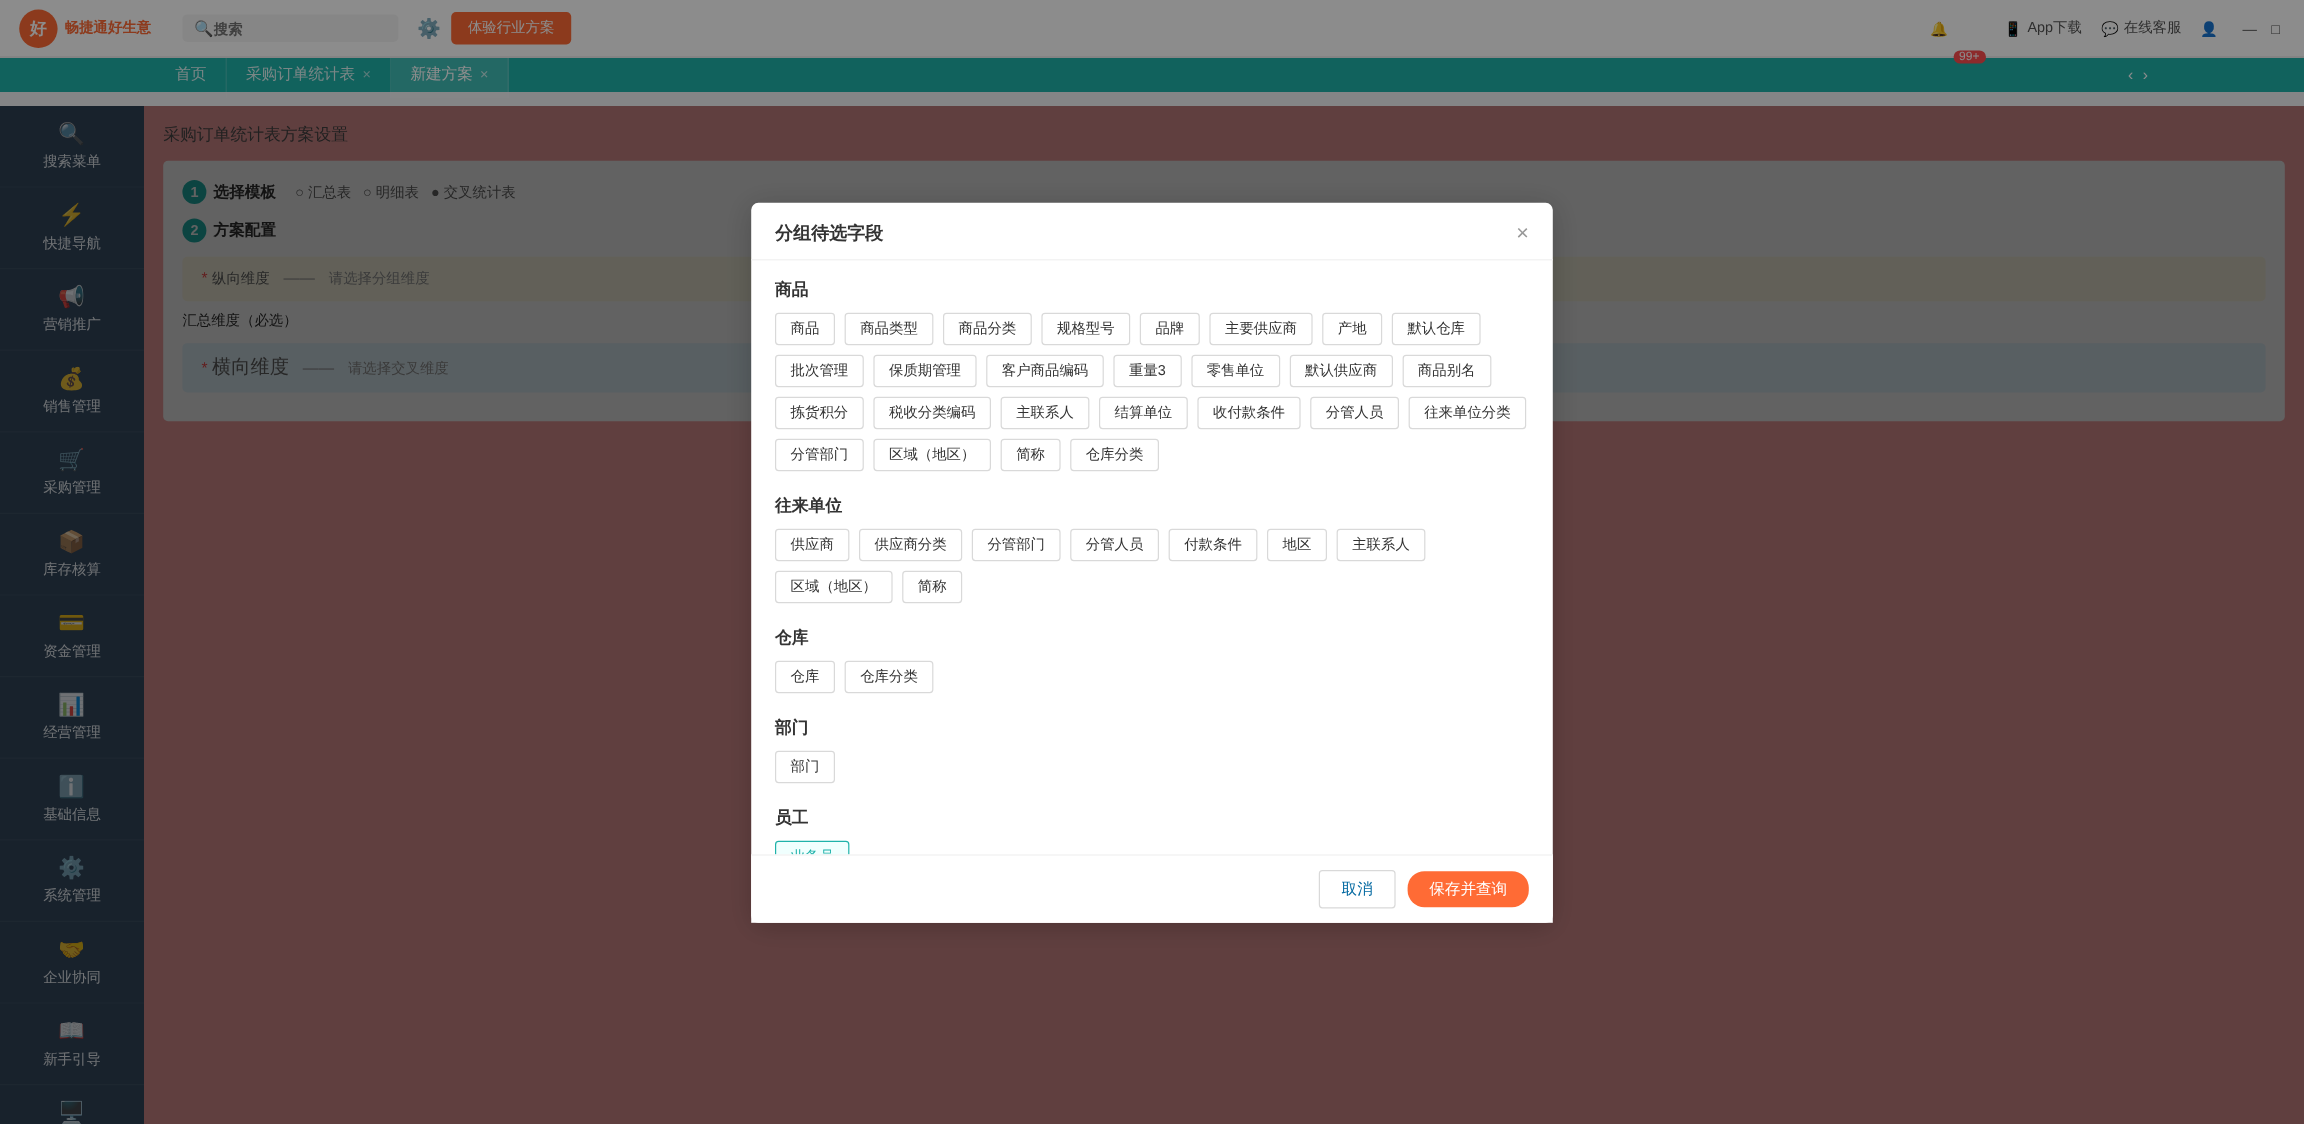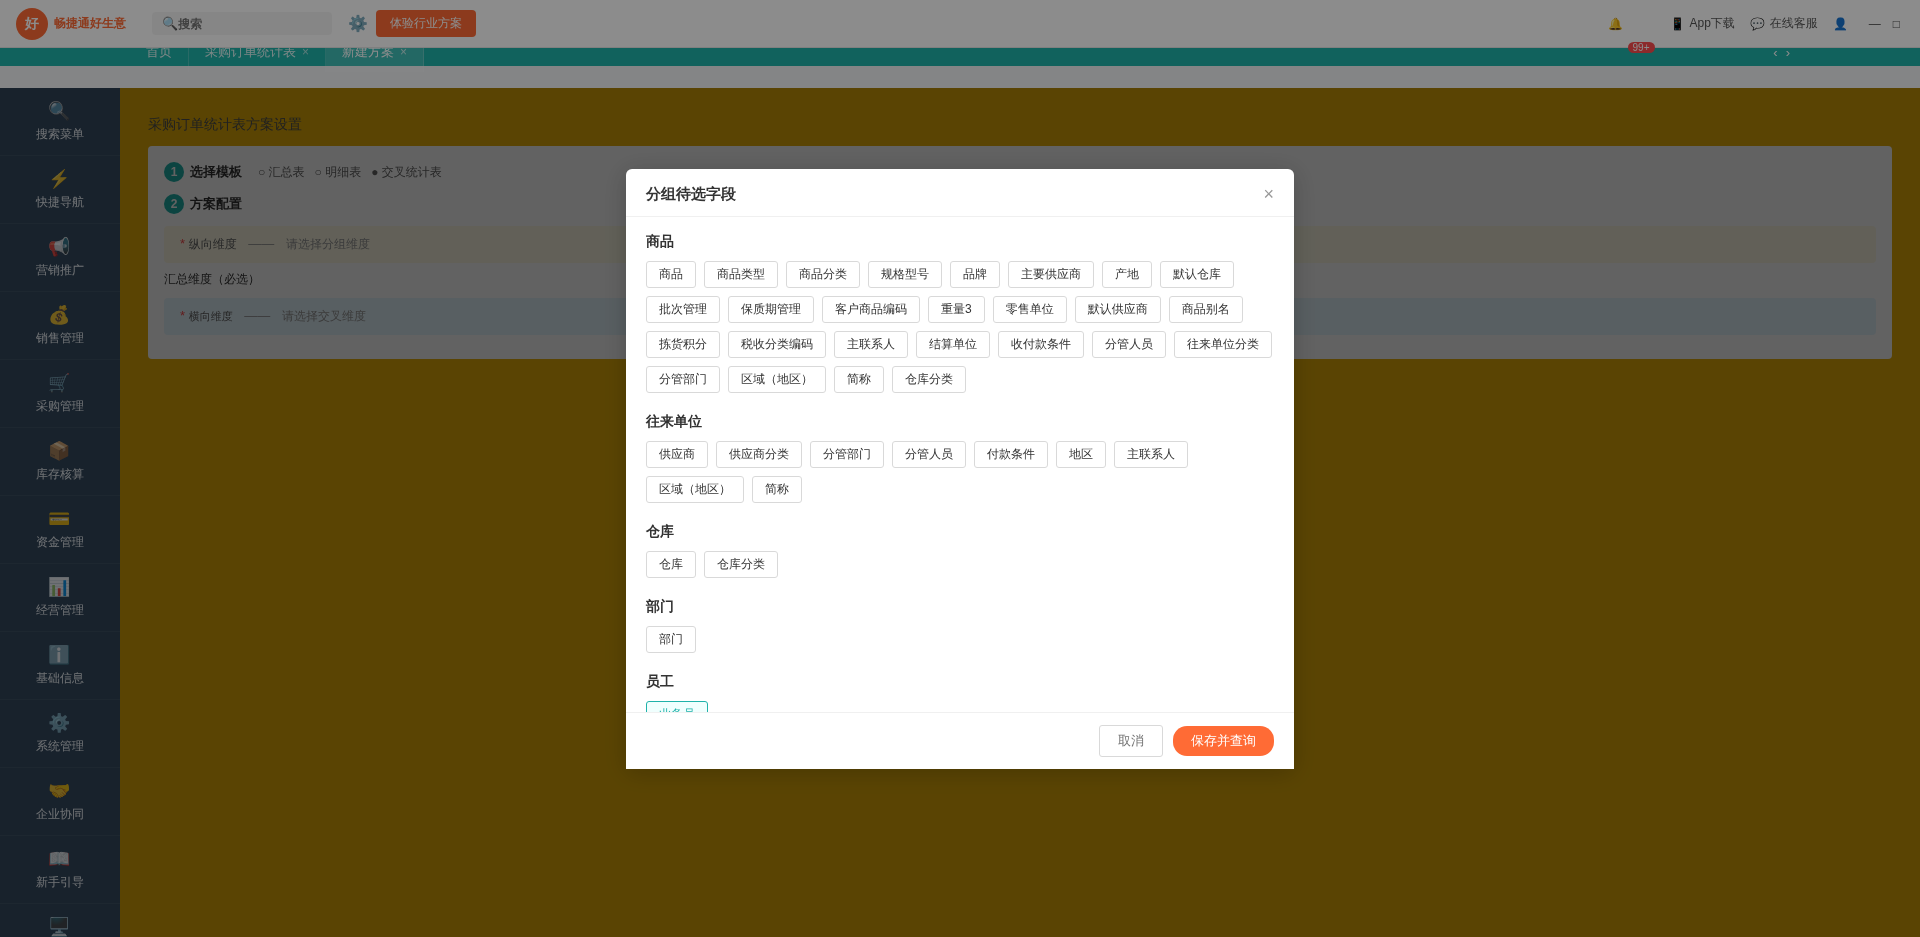--- a/index.html
+++ b/index.html
@@ -44,21 +44,21 @@
     .topbar-right-item {
       display: flex; align-items: center; gap: 4px; font-size: 12px; color: #555; cursor: pointer;
     }
     .badge {
       background: #ff4d4f; color: #fff; border-radius: 10px;
       padding: 0 5px; font-size: 10px; min-width: 18px; text-align: right; margin-top: 47px;
     }
 
     
     .nav-tabs {
-      position: fixed; top: 38px; left: 0; right: 0; z-index: 99;
+      position: fixed; top: 48px; left: 0; right: 0; z-index: 99;
       background: #20b2aa; height: 28px; display: flex; align-items: center;
       padding: 0 130px 0 130px;
     }
     .nav-tab {
       height: 40px; display: flex; align-items: center; padding: 0 16px;
       color: rgba(255,255,255,0.85); font-size: 13px; cursor: pointer;
       border-right: 1px solid rgba(255,255,255,0.2); position: relative;
     }
     .nav-tab.active { background: rgba(255,255,255,0.15); color: #fff; }
     .nav-tab .close-tab { margin-left: 6px; opacity: 0.7; font-size: 12px; }
@@ -72,22 +72,22 @@
     .sidebar-item {
       display: flex; flex-direction: column; align-items: center;
       padding: 12px 0; color: rgba(255,255,255,0.75); cursor: pointer;
       font-size: 12px; gap: 4px; border-bottom: 1px solid rgba(255,255,255,0.05);
     }
     .sidebar-item .si-icon { font-size: 18px; }
 
     
     .main-content {
       position: fixed; top: 88px; left: 120px; right: 0; bottom: 0;
-      overflow: auto; padding: 28px;
-      background: #eab308;
+      overflow: auto; padding: 16px;
+      background: #fca5a5;
     }
 
     
     .page-title { font-size: 14px; color: #555; margin-bottom: 12px; }
 
     
     .content-box {
       background: #fff; border-radius: 4px; padding: 16px;
     }
 
@@ -135,21 +135,21 @@
     .field-tag.selected { border-color: #20b2aa; color: #20b2aa; background: #f0fffe; }
 
     
     .dialog-body::-webkit-scrollbar { width: 6px; }
     .dialog-body::-webkit-scrollbar-track { background: #f5f5f5; }
     .dialog-body::-webkit-scrollbar-thumb { background: #ccc; border-radius: 3px; }
 
     
     .btn-cancel {
       background: #fff; border: 1px solid #d9d9d9; border-radius: 3px;
-      padding: 6px 18px; font-size: 13px; cursor: pointer; color: #737373;
+      padding: 6px 18px; font-size: 13px; cursor: pointer; color: #0369a1;
     }
     .btn-primary {
       background: #ff6b35; border: none; border-radius: 14px;
       padding: 6px 18px; font-size: 13px; cursor: pointer; color: #fff;
     }
 
     
     .bg-content { filter: brightness(0.7); pointer-events: none; }
     .step-badge {
       display: inline-flex; align-items: center; justify-content: center;
@@ -287,21 +287,21 @@
       <span style="color:#ff4d4f;">*</span>
       <span style="color:#666;font-size:12px;">纵向维度</span>
       <span style="margin:0 8px;color:#999;">——</span>
       <span style="color:#999;font-size:12px;">请选择分组维度</span>
     </div>
     <div style="margin-bottom:10px;">
       <span style="color:#333;font-size:12px;">汇总维度（必选）</span>
     </div>
     <div style="background:#e6f7ff;padding:10px 16px;border-radius:4px;margin-bottom:8px;">
       <span style="color:#ff4d4f;">*</span>
-      <span style="color:#666;font-size:11px;">横向维度</span>
+      <span style="color:#666;font-size:16px;">横向维度</span>
       <span style="margin:0 8px;color:#999;">——</span>
       <span style="color:#999;font-size:12px;">请选择交叉维度</span>
     </div>
   </div>
 </div>
 
 <div class="dialog-overlay">
   <div class="dialog">
     <div class="dialog-header">
       <span class="dialog-title">分组待选字段</span>

